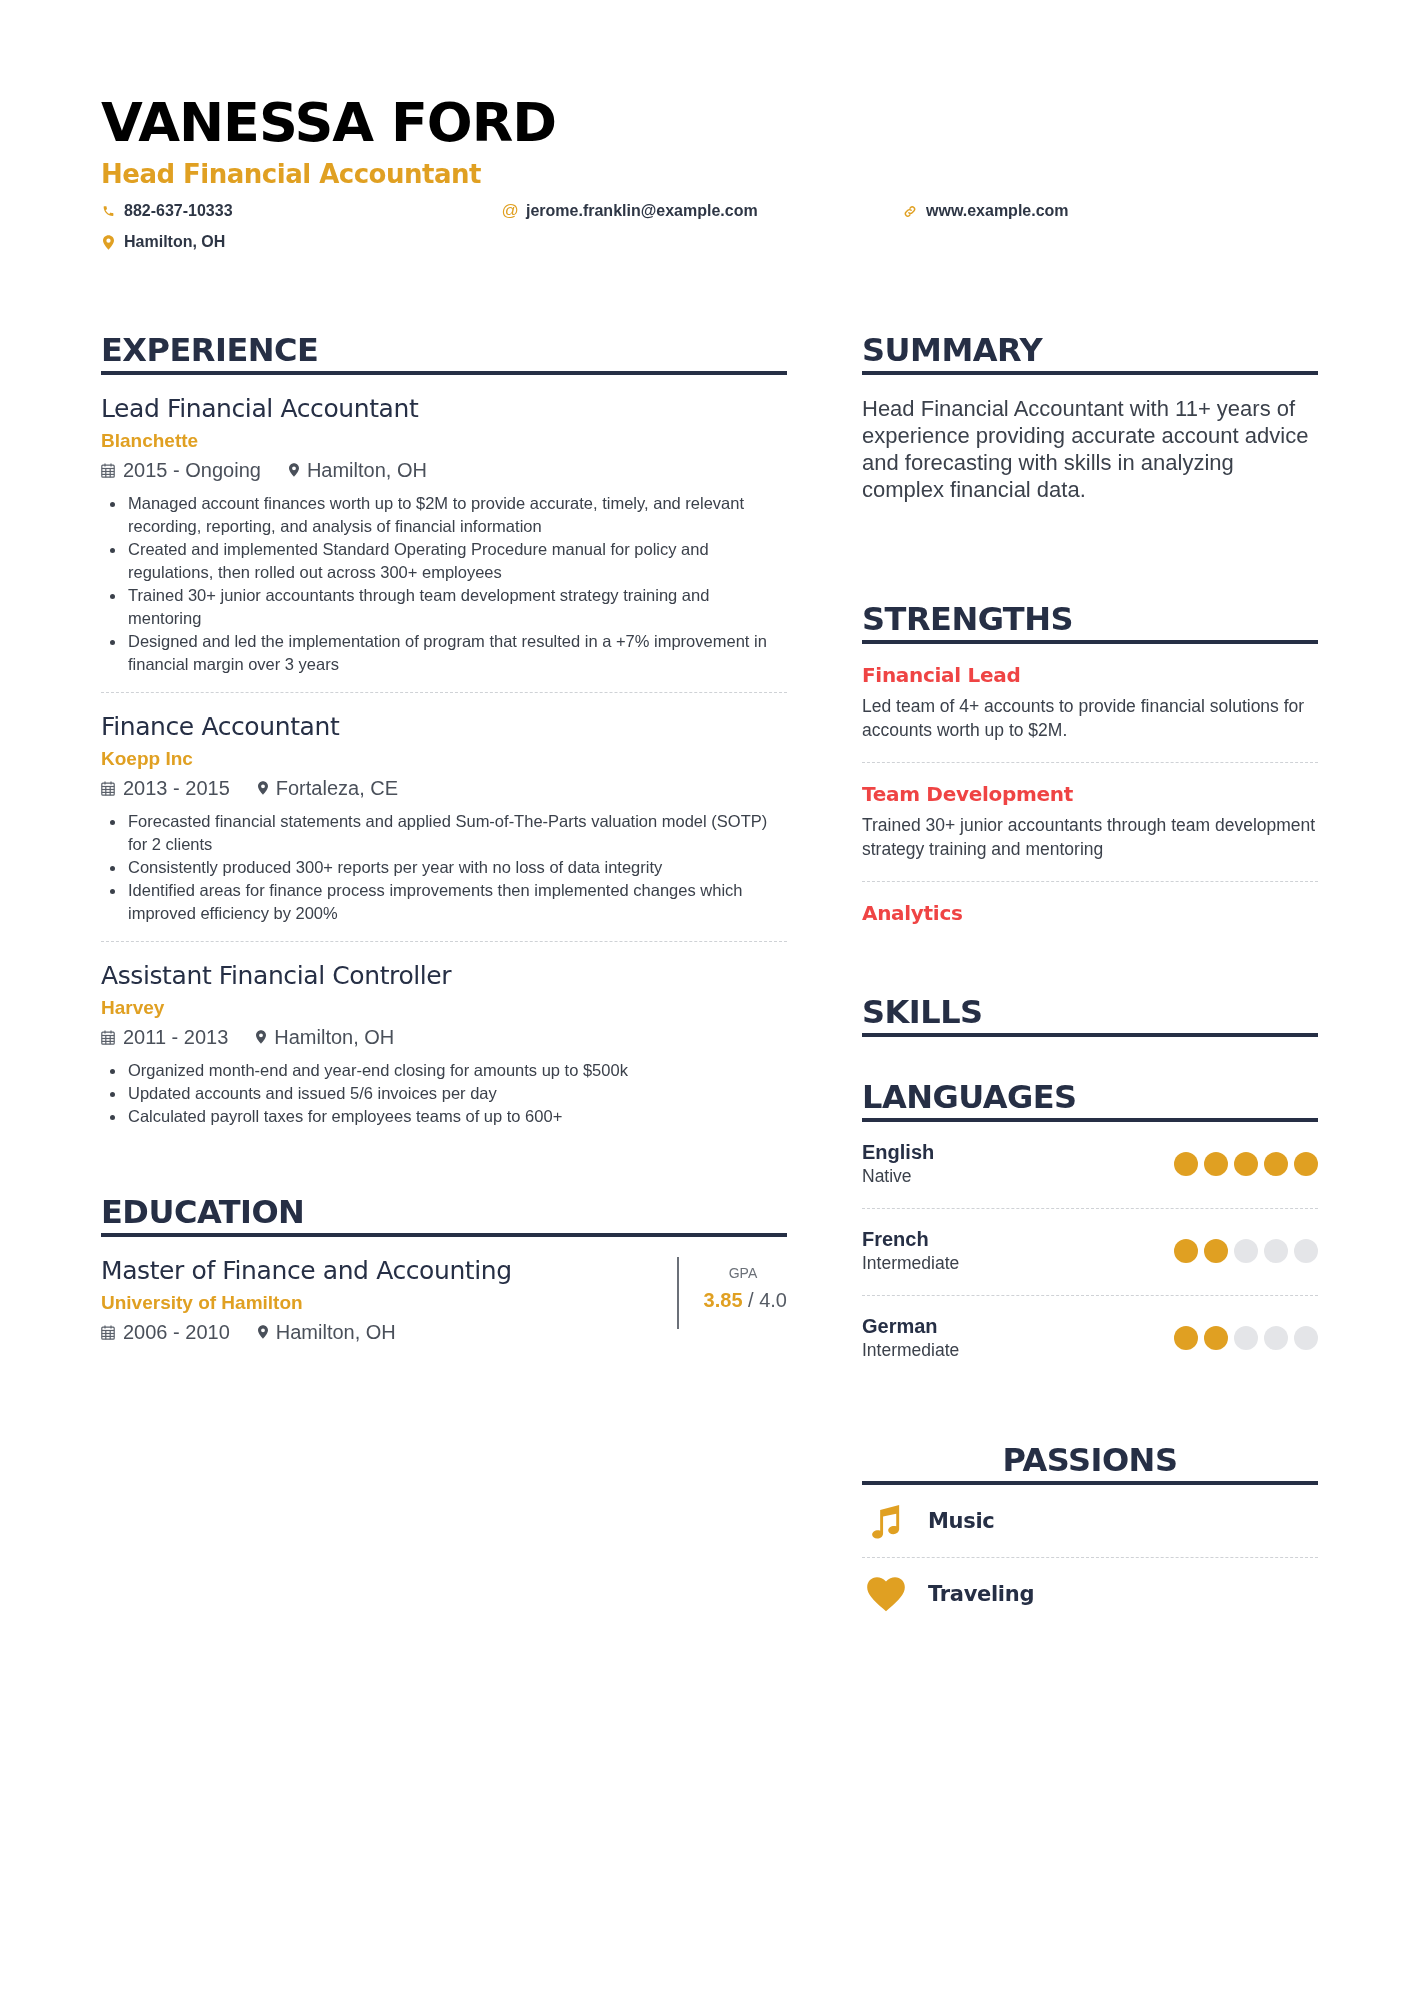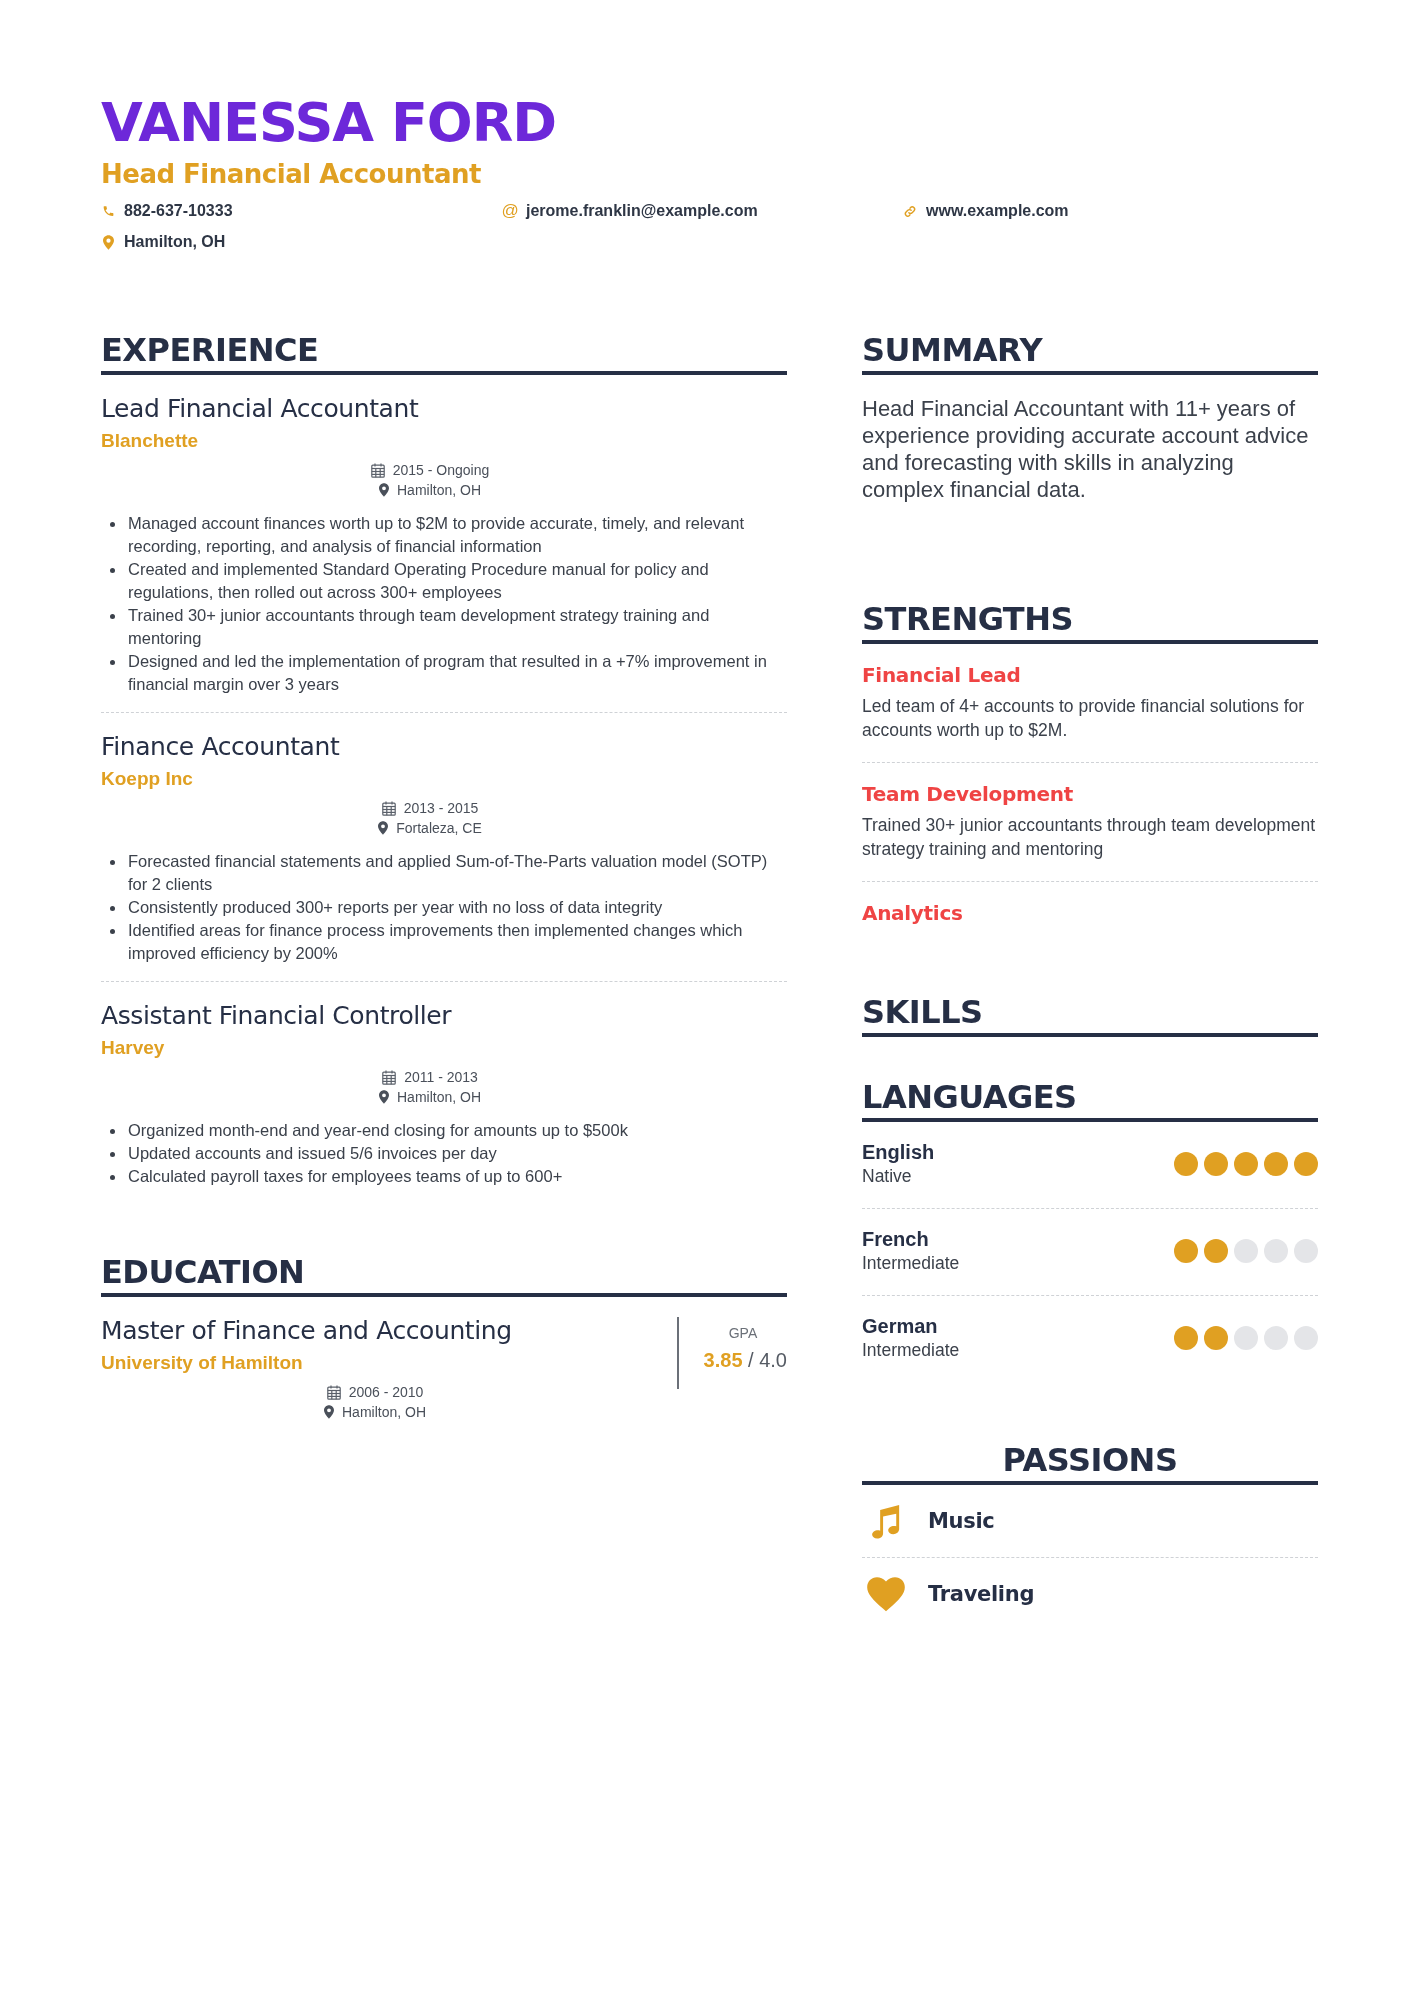--- a/index.html
+++ b/index.html
@@ -1,41 +1,41 @@
 <!DOCTYPE html>
 <html><head>
 <meta charset="utf-8">
 <style>
   * { box-sizing: border-box; margin: 0; padding: 0; }
   html, body { width: 1410px; height: 1995px; background: #ffffff; }
   body { font-family: "Liberation Sans", sans-serif; color: #2b3342; position: relative; overflow: hidden; }
 
   .header { position: absolute; left: 101px; top: 92px; width: 1220px; }
-  .name { font-family: "DejaVu Sans", sans-serif; font-weight: bold; font-size: 54px; letter-spacing: -1px; color: #6d28d9; line-height: 62px; }
+  .name { font-family: "DejaVu Sans", sans-serif; font-weight: bold; font-size: 54px; letter-spacing: -1px; color: #000000; line-height: 62px; }
   .title { font-family: "DejaVu Sans", sans-serif; font-weight: bold; font-size: 26px; color: #e0a022; margin-top: 4px; line-height: 32px; letter-spacing: -0.5px; }
   .contact-grid { position: relative; margin-top: 12px; height: 62px; }
   .contact { position: absolute; display: flex; align-items: center; font-family: "Liberation Sans", sans-serif; font-weight: bold; font-size: 16px; color: #2e3645; }
   .contact .ic { width: 14px; height: 16px; margin-right: 9px; display: inline-flex; align-items: center; justify-content: center; color: #e0a022; }
   .c-phone { left: 0; top: 0; }
   .c-email { left: 402px; top: 0; }
   .c-web { left: 802px; top: 0; }
   .c-loc { left: 0; top: 31px; }
 
   .col { position: absolute; }
   .left { left: 101px; top: 330px; width: 686px; }
   .right { left: 862px; top: 330px; width: 456px; }
 
   .sec-title { font-family: "DejaVu Sans", sans-serif; font-weight: bold; font-size: 32px; color: #262f45; line-height: 40px; letter-spacing: -0.5px; }
   .sec-rule { height: 4px; background: #262f45; margin-top: 1px; }
 
   .job { padding: 18px 0 16px 0; border-bottom: 1px dashed #cfd2d6; }
   .job:last-child { border-bottom: none; }
   .job-title { font-family: "DejaVu Sans", sans-serif; font-size: 25px; font-weight: normal; color: #262f45; line-height: 32px; letter-spacing: -0.4px; }
   .company { font-family: "Liberation Sans", sans-serif; font-weight: bold; font-size: 19px; color: #e0a022; margin-top: 4px; line-height: 24px; }
-  .meta { display: flex; align-items: center; font-size: 14px; color: #4a505a; margin-top: 7px; line-height: 20px; flex-direction: column; }
+  .meta { display: flex; align-items: center; font-size: 20px; color: #4a505a; margin-top: 7px; line-height: 20px; }
   .meta .mi { display: inline-flex; align-items: center; margin-right: 28px; }
   .meta .mic { color: #5a606a; margin-right: 8px; display: inline-flex; }
   .bullets { list-style: none; margin-top: 12px; }
   .bullets li { position: relative; padding-left: 27px; font-size: 16.5px; line-height: 23px; color: #3b414b; }
   .bullets li::before { content: ""; position: absolute; left: 9px; top: 10px; width: 5px; height: 5px; border-radius: 50%; background: #3b414b; }
 
   .edu { display: flex; justify-content: space-between; padding-top: 18px; }
   .edu-main { flex: 1; }
   .gpa { width: 110px; border-left: 2px solid #6b7078; display: flex; flex-direction: column; align-items: flex-end; padding-top: 8px; height: 72px; margin-top: 2px; }
   .gpa-label { font-size: 14px; color: #6b7078; width: 100%; text-align: center; padding-left: 20px; }

